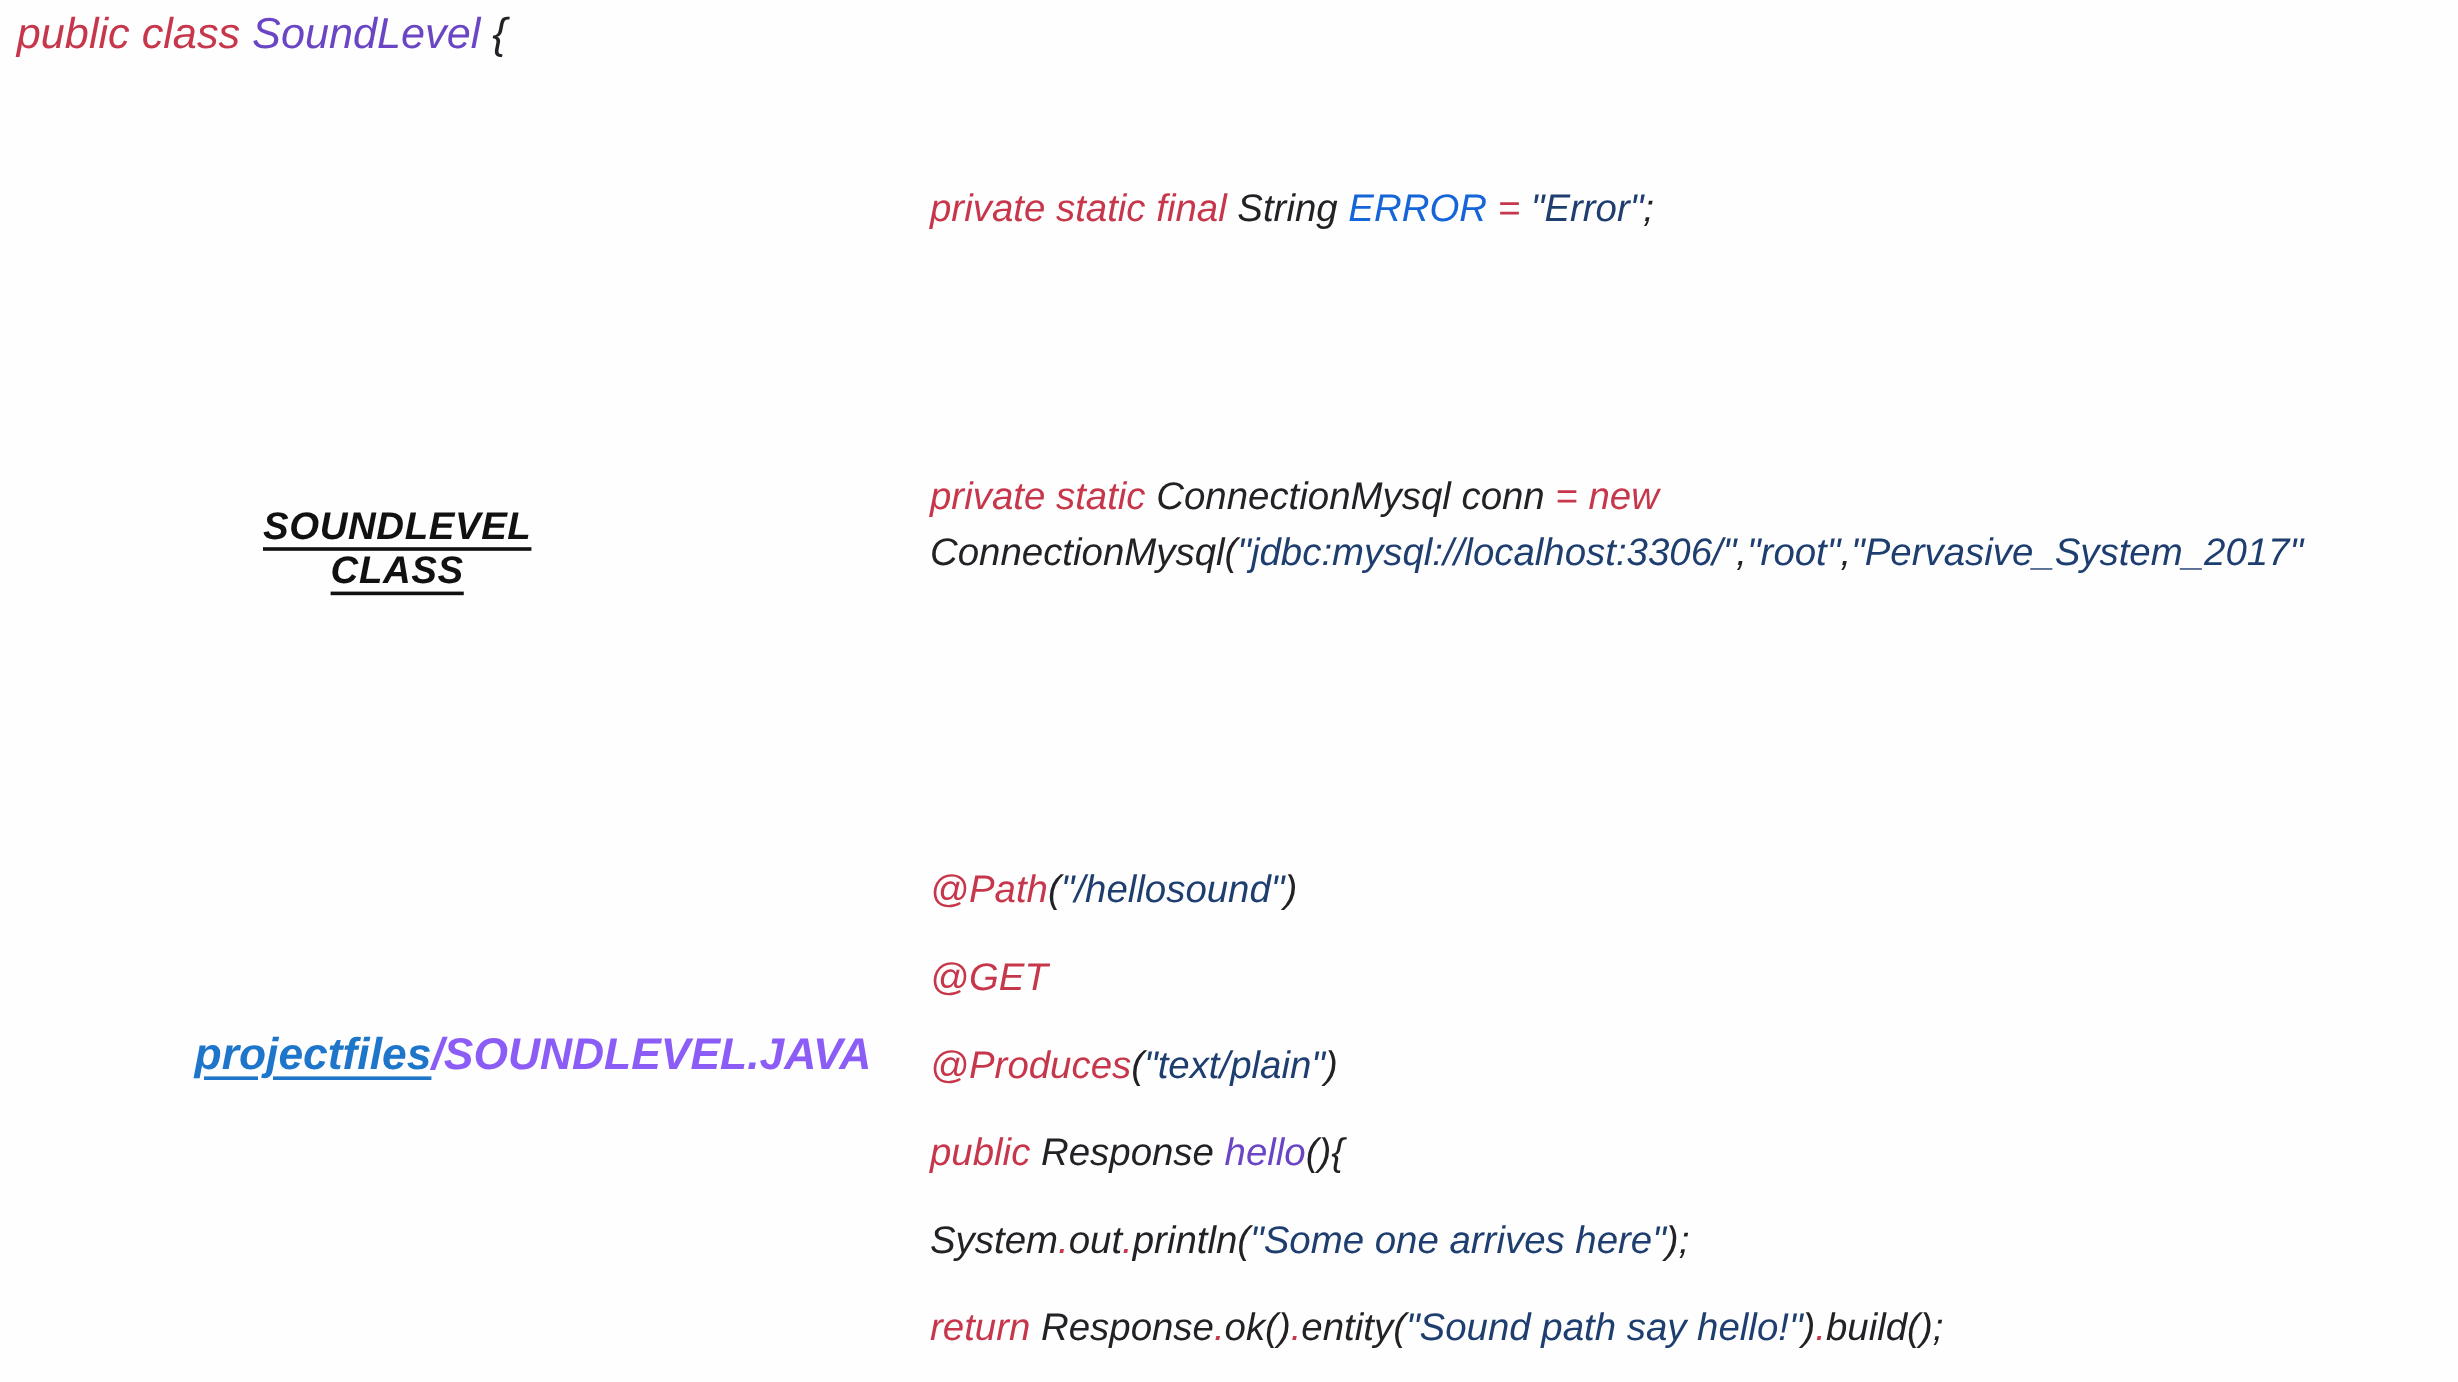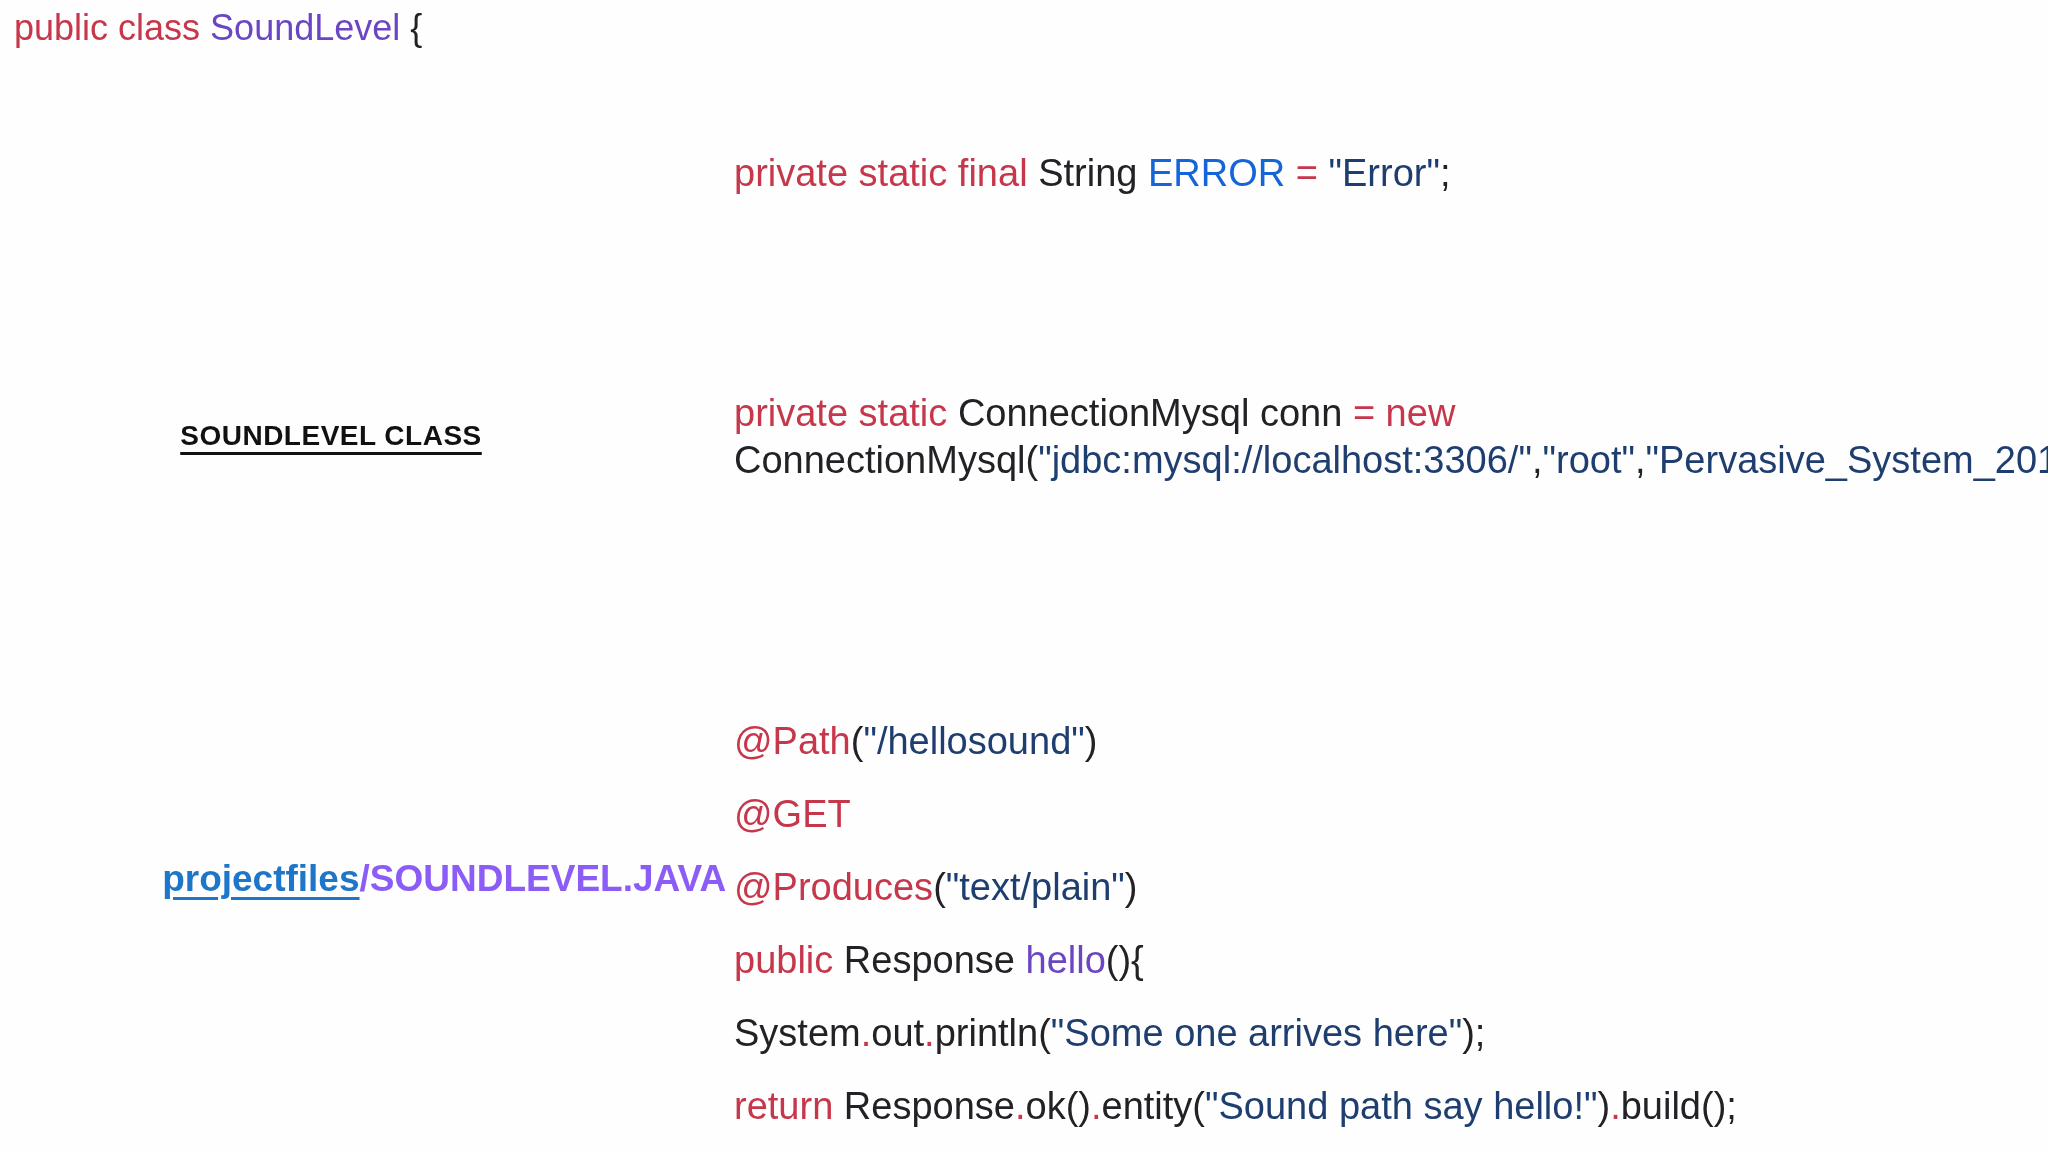--- a/index.html
+++ b/index.html
@@ -2,42 +2,43 @@
 <html style="--c-red: #c7374b; --c-purple: #6b46c4; --c-blue: #1565d8; --c-navy: #1f3e70; --c-black: #222226; --c-gray: #84888e; --c-link: #1d76c9;"><head>
 <meta charset="utf-8">
 <style>
   html,body{margin:0;padding:0;background:#ffffff;}
   .page{
     position:relative;
     width:2048px;height:1152px;
     background:#fefefe;
     overflow:hidden;
     font-family:"Liberation Sans", sans-serif;
+    font-style:italic;
   }
   
   .tk-red{color:var(--c-red);}
   .tk-purple{color:var(--c-purple);}
   .tk-blue{color:var(--c-blue);}
   .tk-navy{color:var(--c-navy);}
   .tk-black{color:var(--c-black);}
   .tk-gray{color:var(--c-gray);}
 
   .code-header{
     position:absolute;left:14px;top:6px;
     font-size:36px;line-height:44px;white-space:pre;
   }
   .code-col{position:absolute;left:0;top:0;width:100%;height:100%;}
   .code-line{
-    position:absolute;left:734px;
-    font-size:38px;line-height:47px;white-space:pre;
+    position:absolute;left:775px;
+    font-size:32px;line-height:47px;white-space:pre;
   }
   .row-label-1{
     position:absolute;left:170px;top:420px;width:322px;
     text-align:center;
-    font-size:28px;font-weight:bold;color:#111111;
+    font-size:32px;font-weight:bold;color:#111111;
     letter-spacing:0.5px;
   }
   .row-label-1 .ul{
     text-decoration:underline;
     text-decoration-thickness:3px;
     text-underline-offset:7px;
   }
   .row-label-2{
     position:absolute;left:121px;top:816px;
     font-size:37px;font-weight:bold;white-space:pre;

